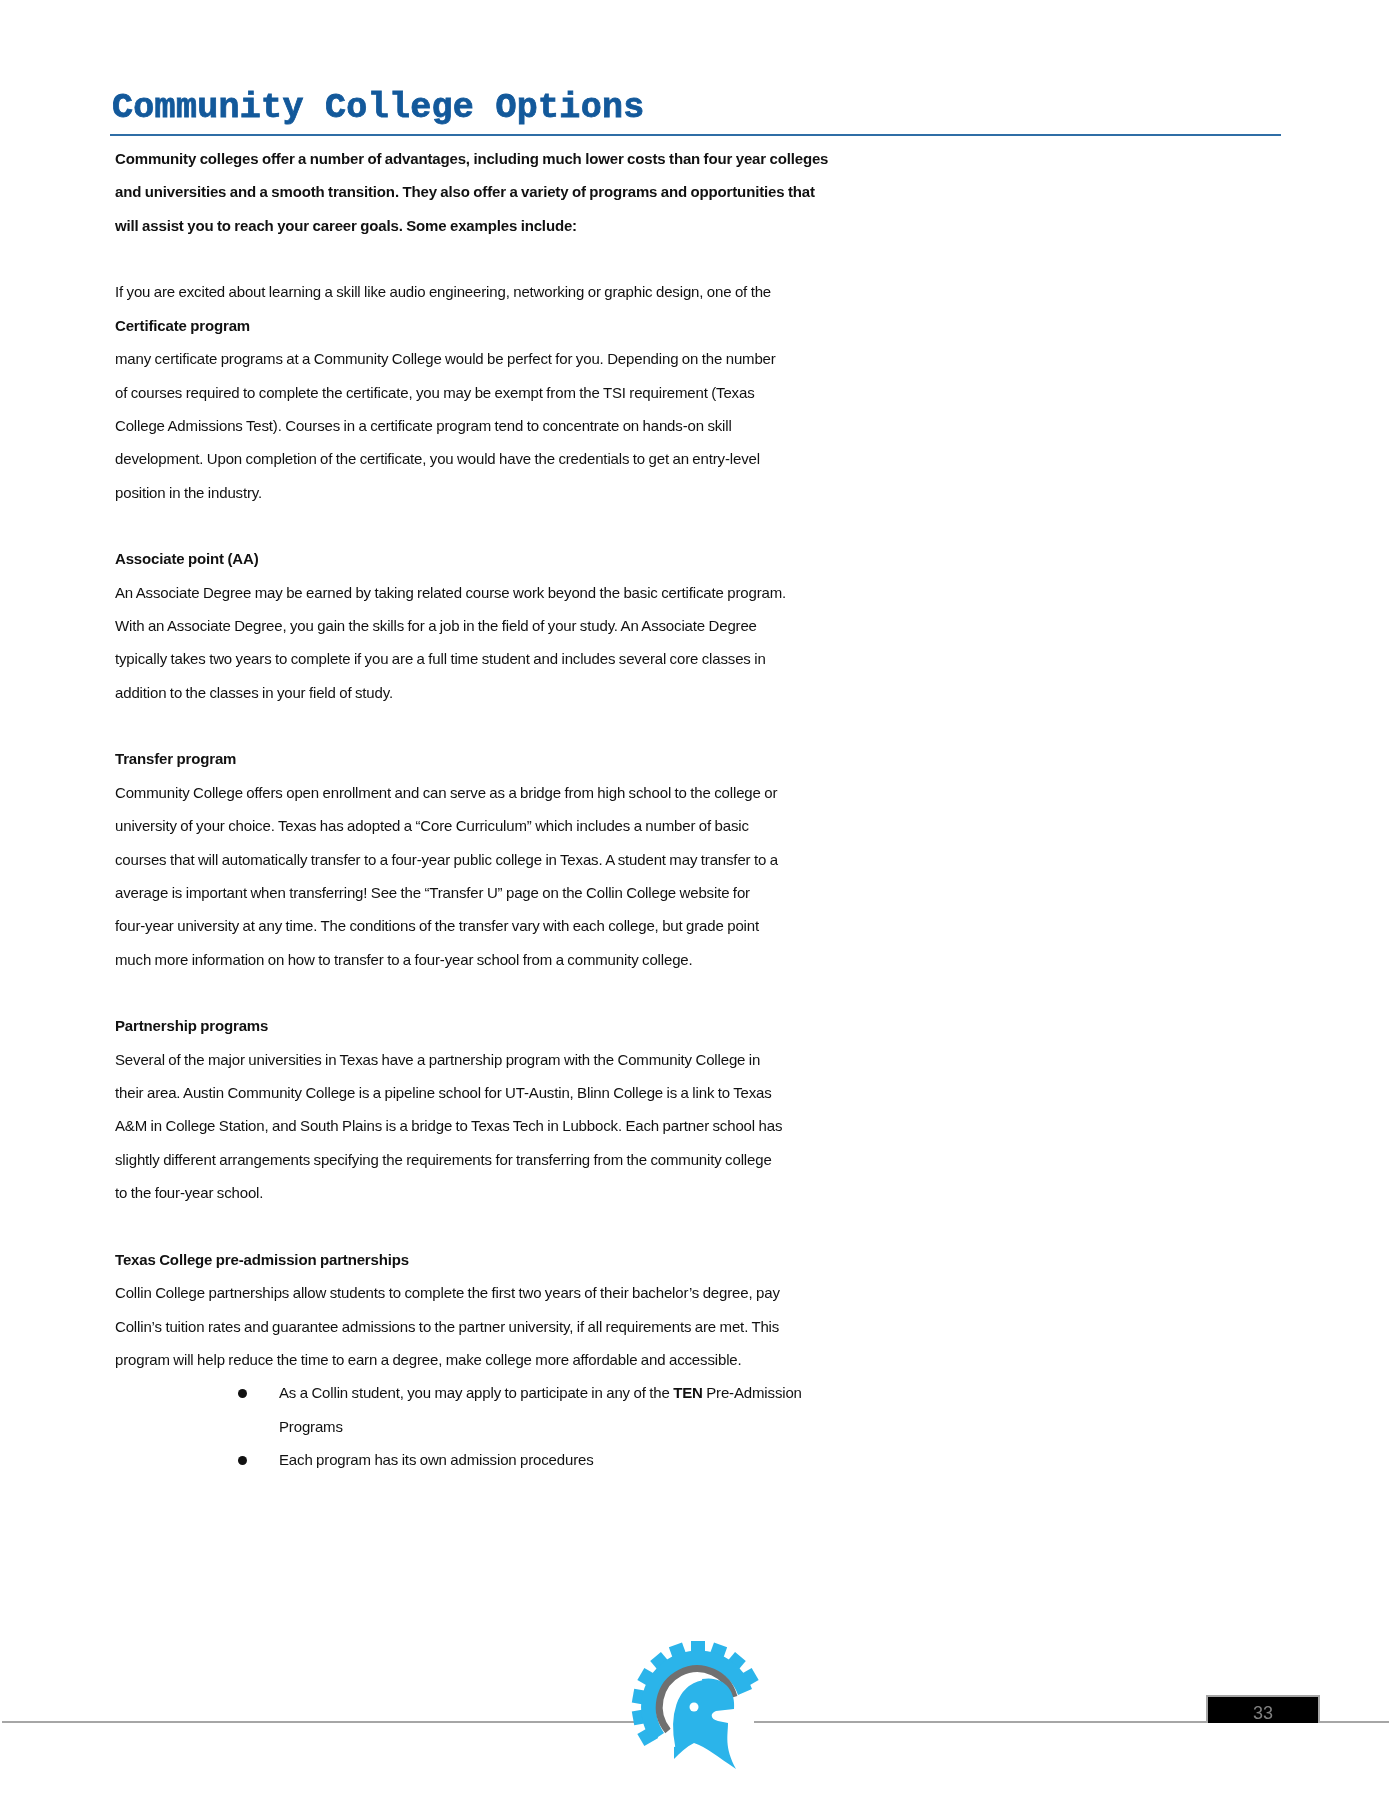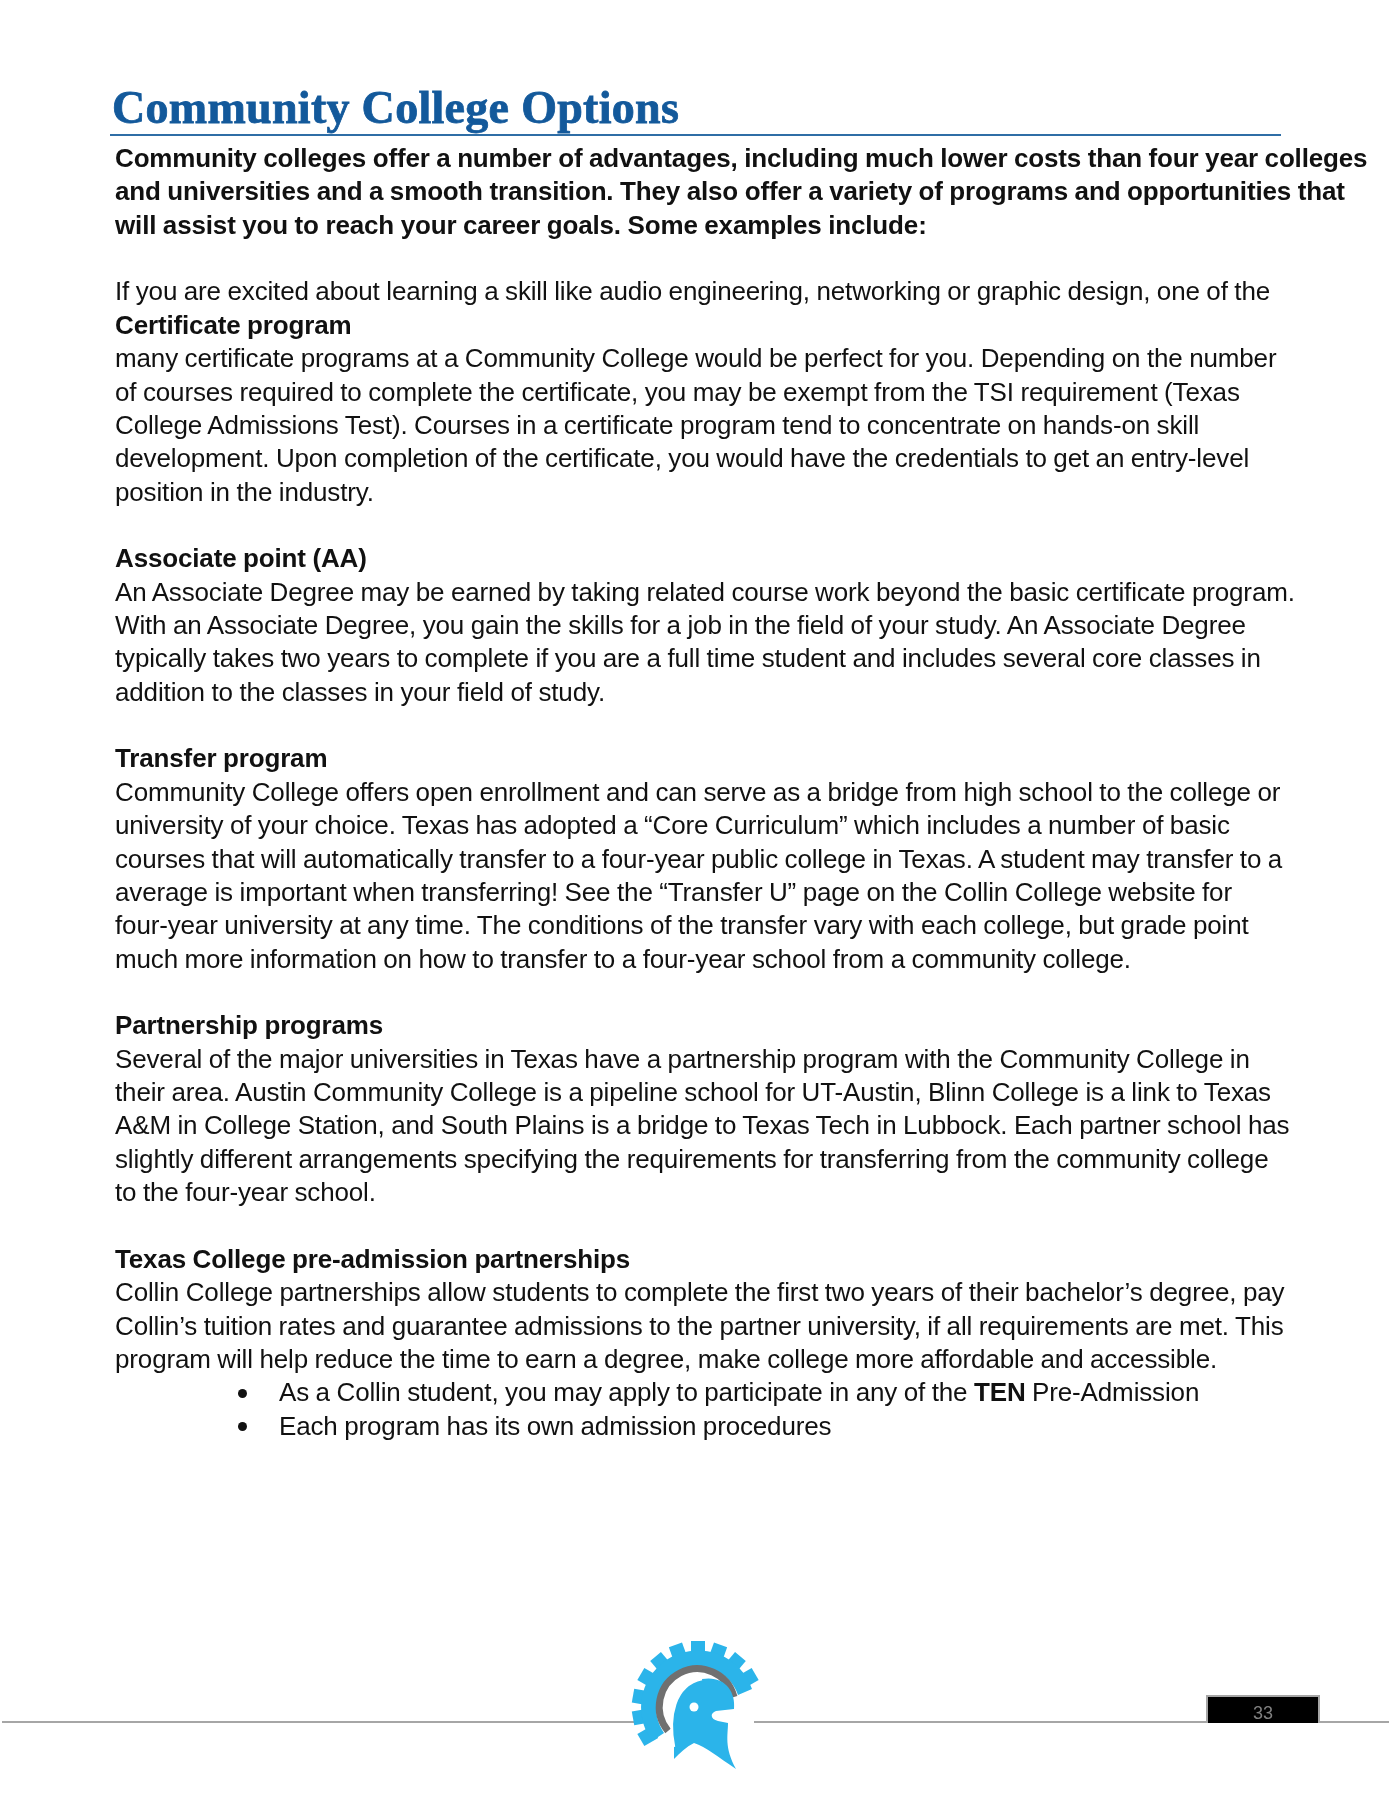--- a/index.html
+++ b/index.html
@@ -13,23 +13,23 @@
     position: relative;
     overflow: hidden;
     font-family: "Liberation Sans", sans-serif;
     color: #111111;
   }
   .page-title {
     position: absolute;
     left: 112px;
     top: 88px;
     margin: 0;
-    font-family: Liberation Serif, serif;
+    font-family: Liberation Mono, monospace;
     font-weight: 900;
-    font-size: 46px;
+    font-size: 35px;
     letter-spacing: 0.3px;
     line-height: 40px;
     color: #13599b;
     -webkit-text-stroke: 0.8px #13599b;
     white-space: nowrap;
   }
   .title-rule {
     position: absolute;
     left: 110px;
     top: 134px;
@@ -40,21 +40,21 @@
   .content {
     position: absolute;
     left: 115px;
     top: 142px;
     width: 1180px;
   }
   .line {
     display: block;
     height: 33.37px;
     line-height: 33.37px;
-    font-size: 26px;
+    font-size: 15px;
     white-space: nowrap;
     letter-spacing: -0.15px;
     word-spacing: -0.5px;
   }
   .line.bold { font-weight: bold; }
   .line.blank { }
   .bullet-line {
     position: relative;
     padding-left: 164px;
   }
@@ -169,20 +169,23 @@
   <span class="line blank"></span>
 
   <span class="line bold">Texas College pre-admission partnerships</span>
   <span class="line">Collin College partnerships allow students to complete the first two years of their bachelor’s degree, pay</span>
   <span class="line">Collin’s tuition rates and guarantee admissions to the partner university, if all requirements are met. This</span>
   <span class="line">program will help reduce the time to earn a degree, make college more affordable and accessible.</span>
 
   <div class="line bullet-line">
     <span class="bullet-dot"></span>
     <span>As a Collin student, you may apply to participate in any of the </span><span class="strong">TEN</span><span> Pre-Admission</span>
+  </div>
+  <div class="line bullet-line">
+    <span>Programs</span>
   </div>
   <div class="line bullet-line">
     <span class="bullet-dot"></span>
     <span>Each program has its own admission procedures</span>
   </div>
 </div>
 
 <div class="footer-line-left"></div>
 <div class="footer-line-mid"></div>
 <div class="page-tab">

